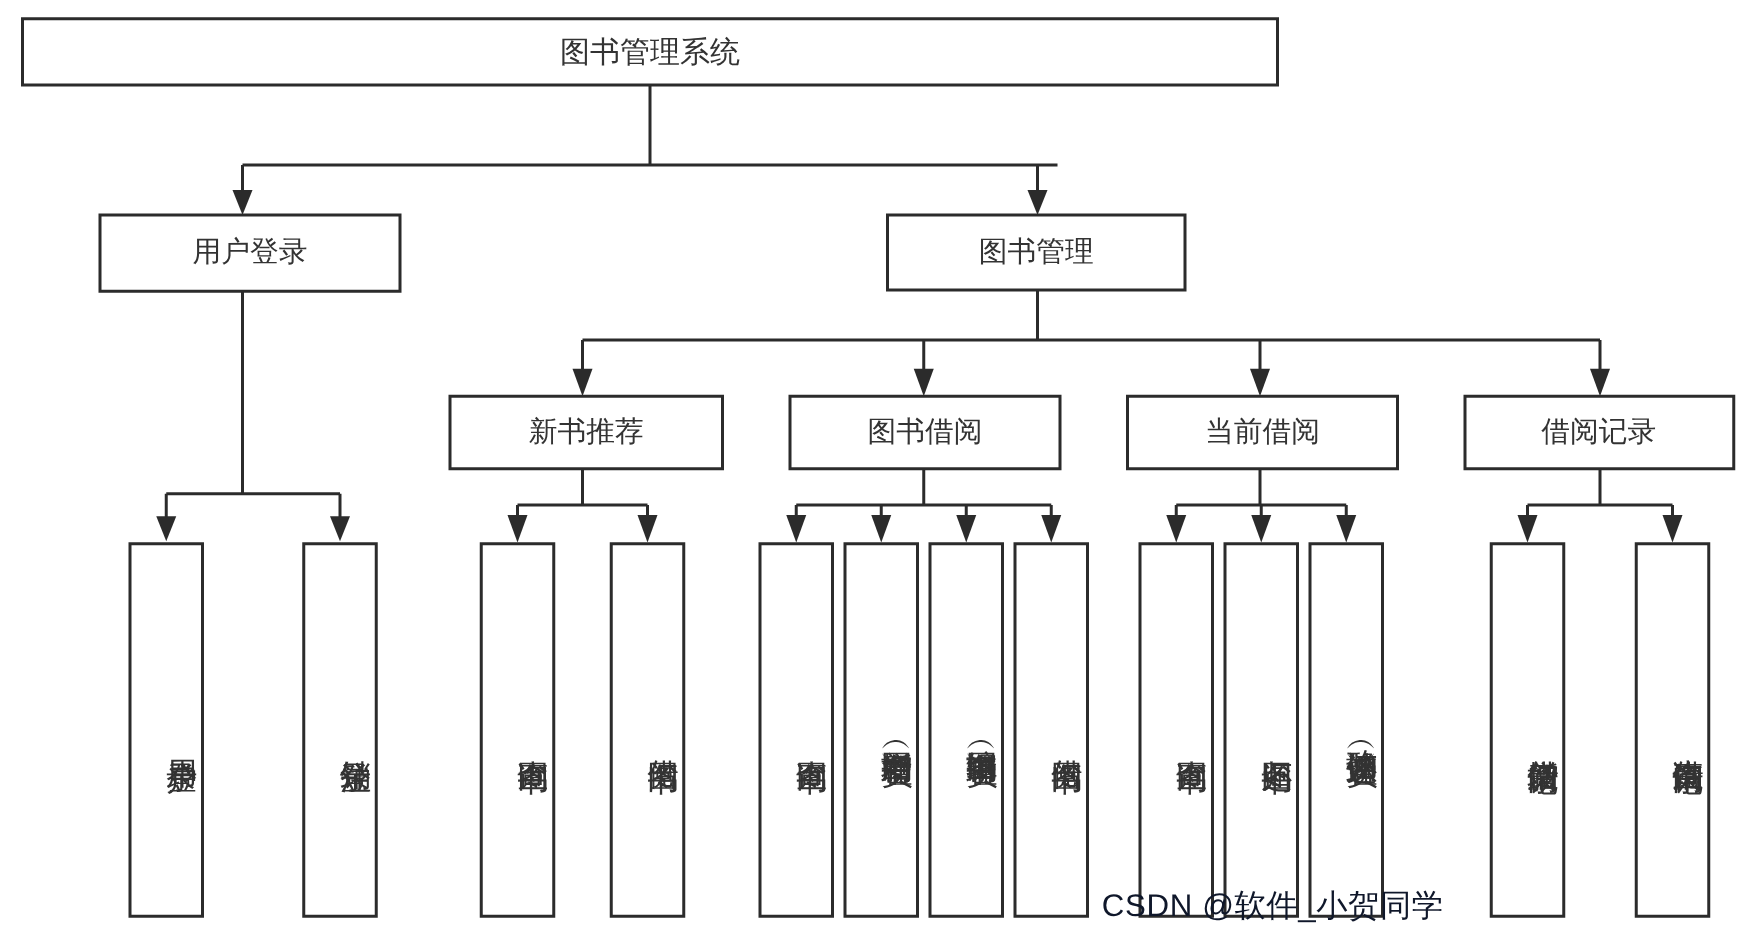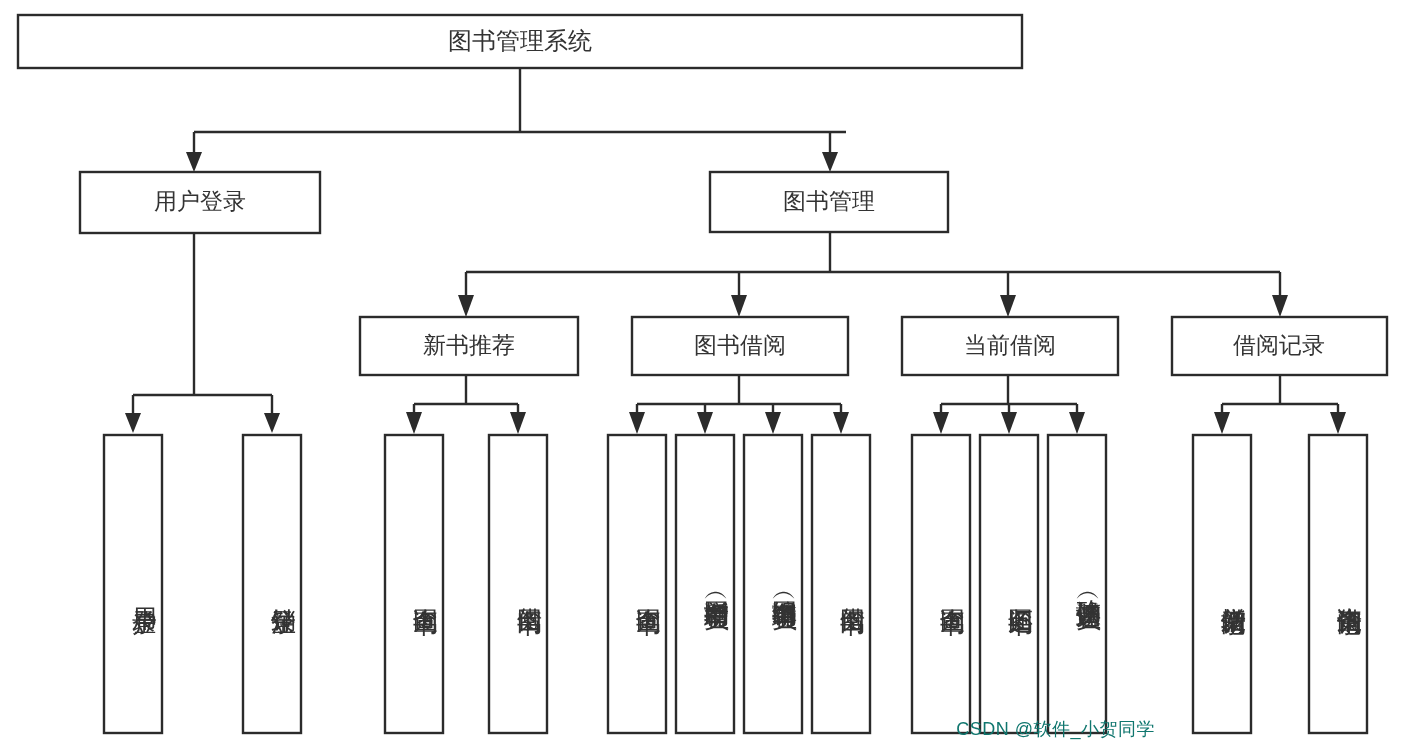--- a/index.html
+++ b/index.html
@@ -68,22 +68,22 @@
     white-space: nowrap;
     text-align: center;
     pointer-events: none;
     user-select: none;
   }
   .watermark {
     position: absolute;
     right: 10px;
     bottom: 6px;
     font-family: "Liberation Sans", "DejaVu Sans", sans-serif;
-    font-size: 18px;
-    color: #0f766e;
+    font-size: 25px;
+    color: #0f172a;
     letter-spacing: 0.5px;
     user-select: none;
   }
 </style>
 </head>
 <body>
 
 <div id="diagram-root">
 
   <svg class="diagram" viewBox="0 0 1405 747" xmlns="http://www.w3.org/2000/svg">

